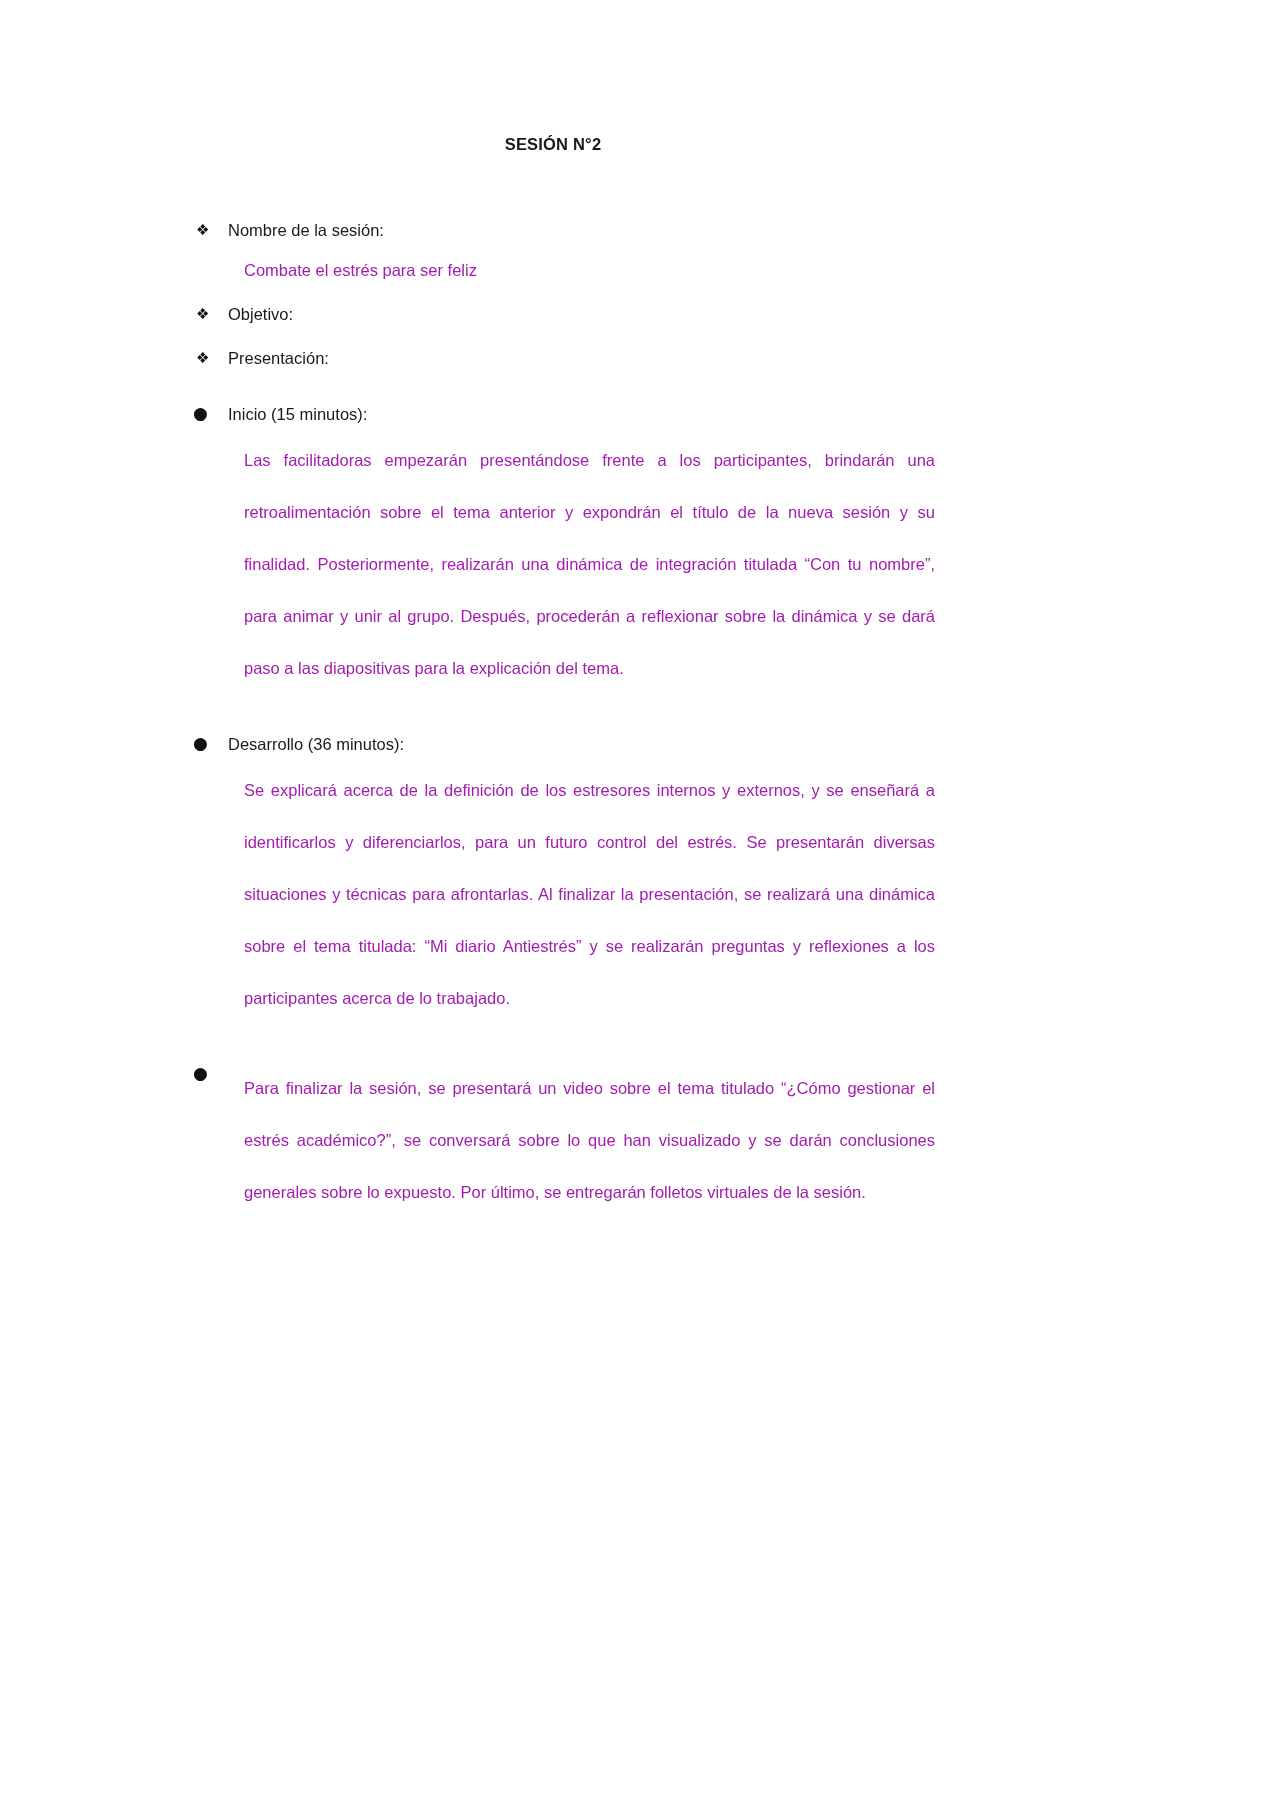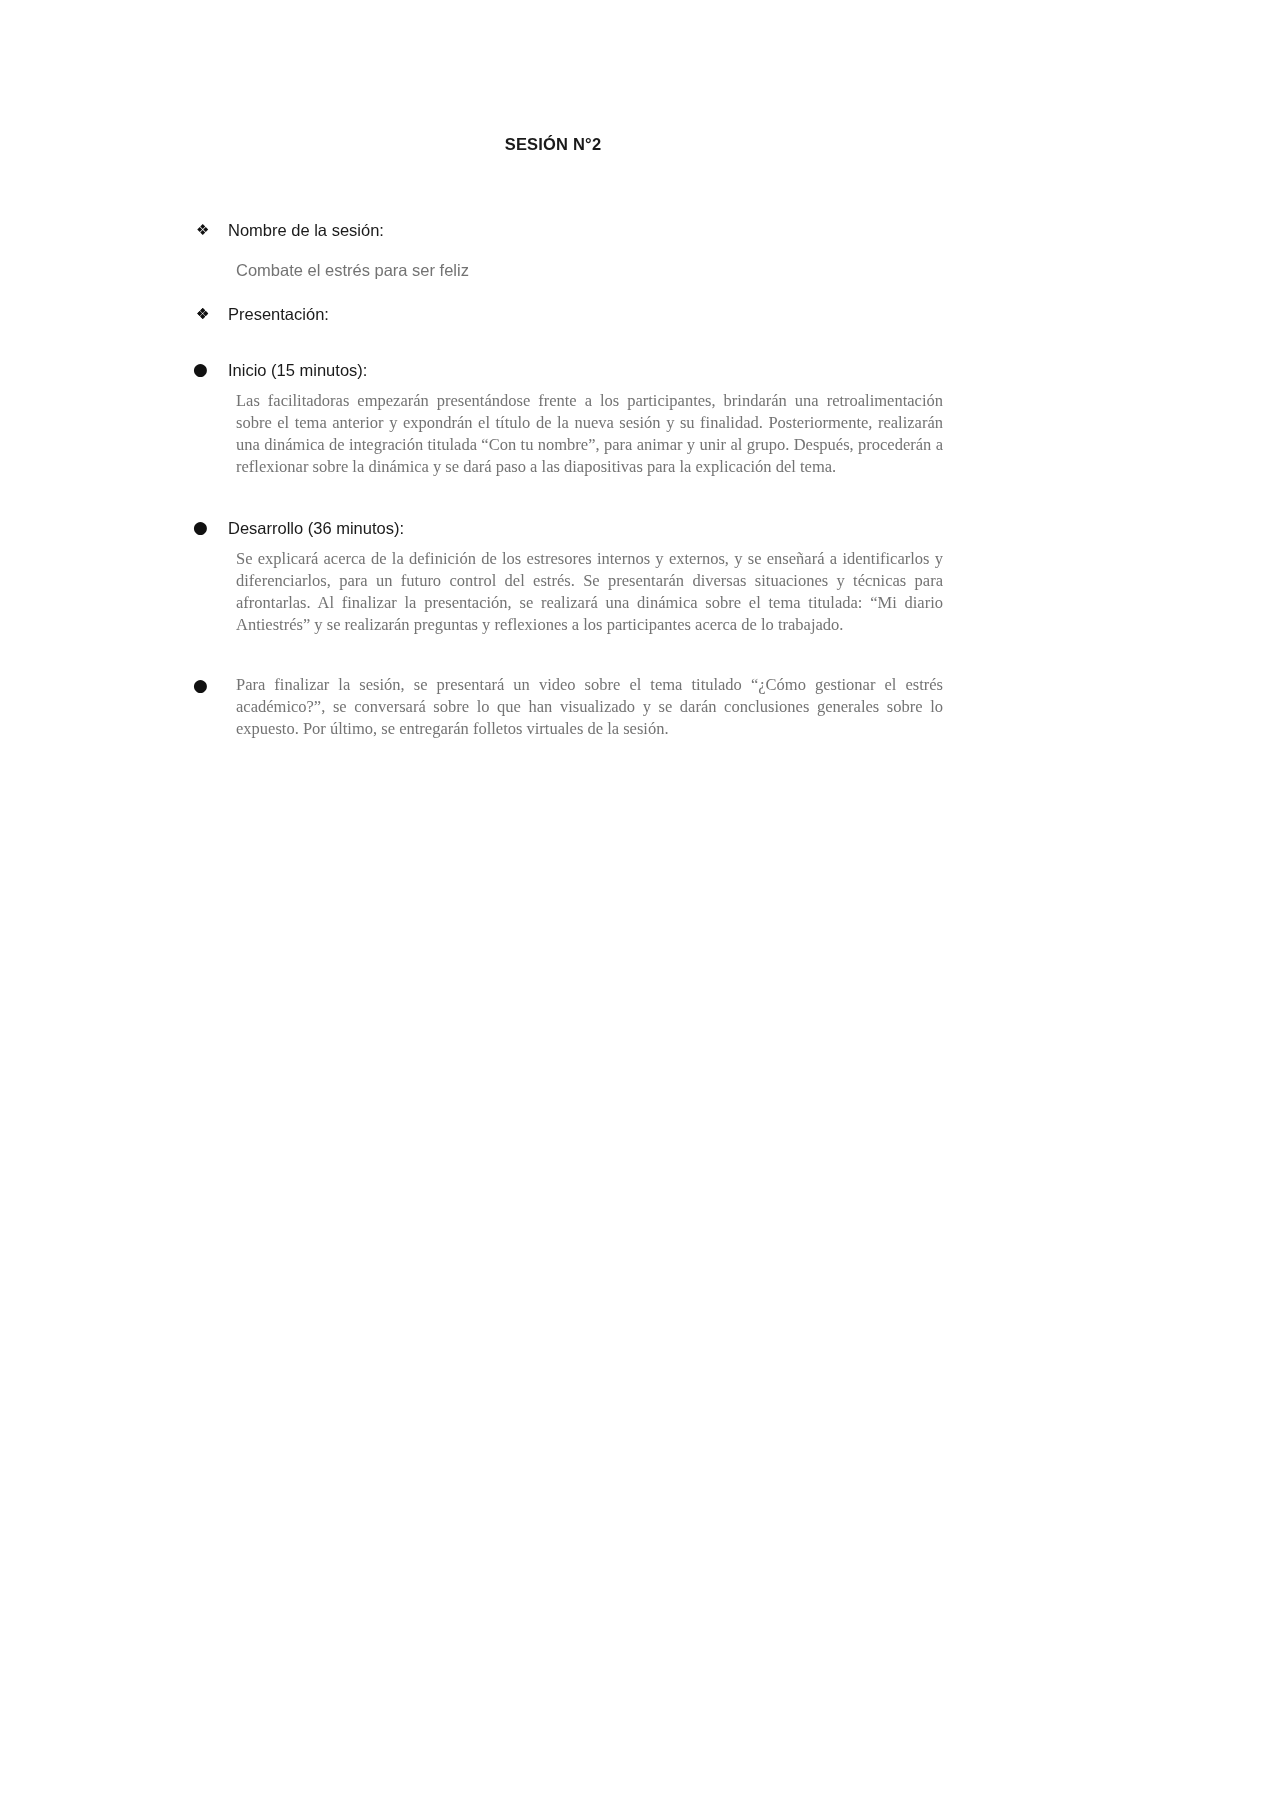--- a/index.html
+++ b/index.html
@@ -53,40 +53,39 @@
     line-height: 20px;
   }
   .heading {
     margin: 0;
     font-size: 16.5px;
     font-weight: 400;
     line-height: 24px;
   }
   .circle .heading { font-weight: 400; margin-top: 10px; }
   .body-text {
-    margin: 8px;
+    margin: 16px;
     font-size: 16.5px;
-    color: #737373;
+    color: #a21caf;
   }
   .plain {
     margin-top: 16px;
     line-height: 24px;
   }
   .justify {
     text-align: justify;
     text-justify: inter-word;
   }
   .tight {
     margin-top: 15px;
     line-height: 28px;
   }
   .loose {
     margin-top: 8px;
-    line-height: 22px;
-    font-family: Liberation Serif, serif;
+    line-height: 52px;
   }
   .s0 { margin-top: 64px; }
   .s1 { margin-top: 20px; }
   .s2 { margin-top: 20px; }
   .s3 { margin-top: 32px; }
   .s4 { margin-top: 38px; }
   .s5 { margin-top: 38px; }
 </style>
 </head>
 <body>
@@ -100,20 +99,21 @@
   <div class="content">
 
     <section class="item diamond s0">
       <span class="bullet">❖</span>
       <div class="heading">Nombre de la sesión:</div>
       <p class="body-text plain">Combate el estrés para ser feliz</p>
     </section>
 
     <section class="item diamond s1">
       <span class="bullet">❖</span>
+      <div class="heading">Objetivo:</div>
     </section>
 
     <section class="item diamond s2">
       <span class="bullet">❖</span>
       <div class="heading">Presentación:</div>
     </section>
 
     <section class="item circle s3">
       <span class="bullet">●</span>
       <div class="heading">Inicio (15 minutos):</div>

